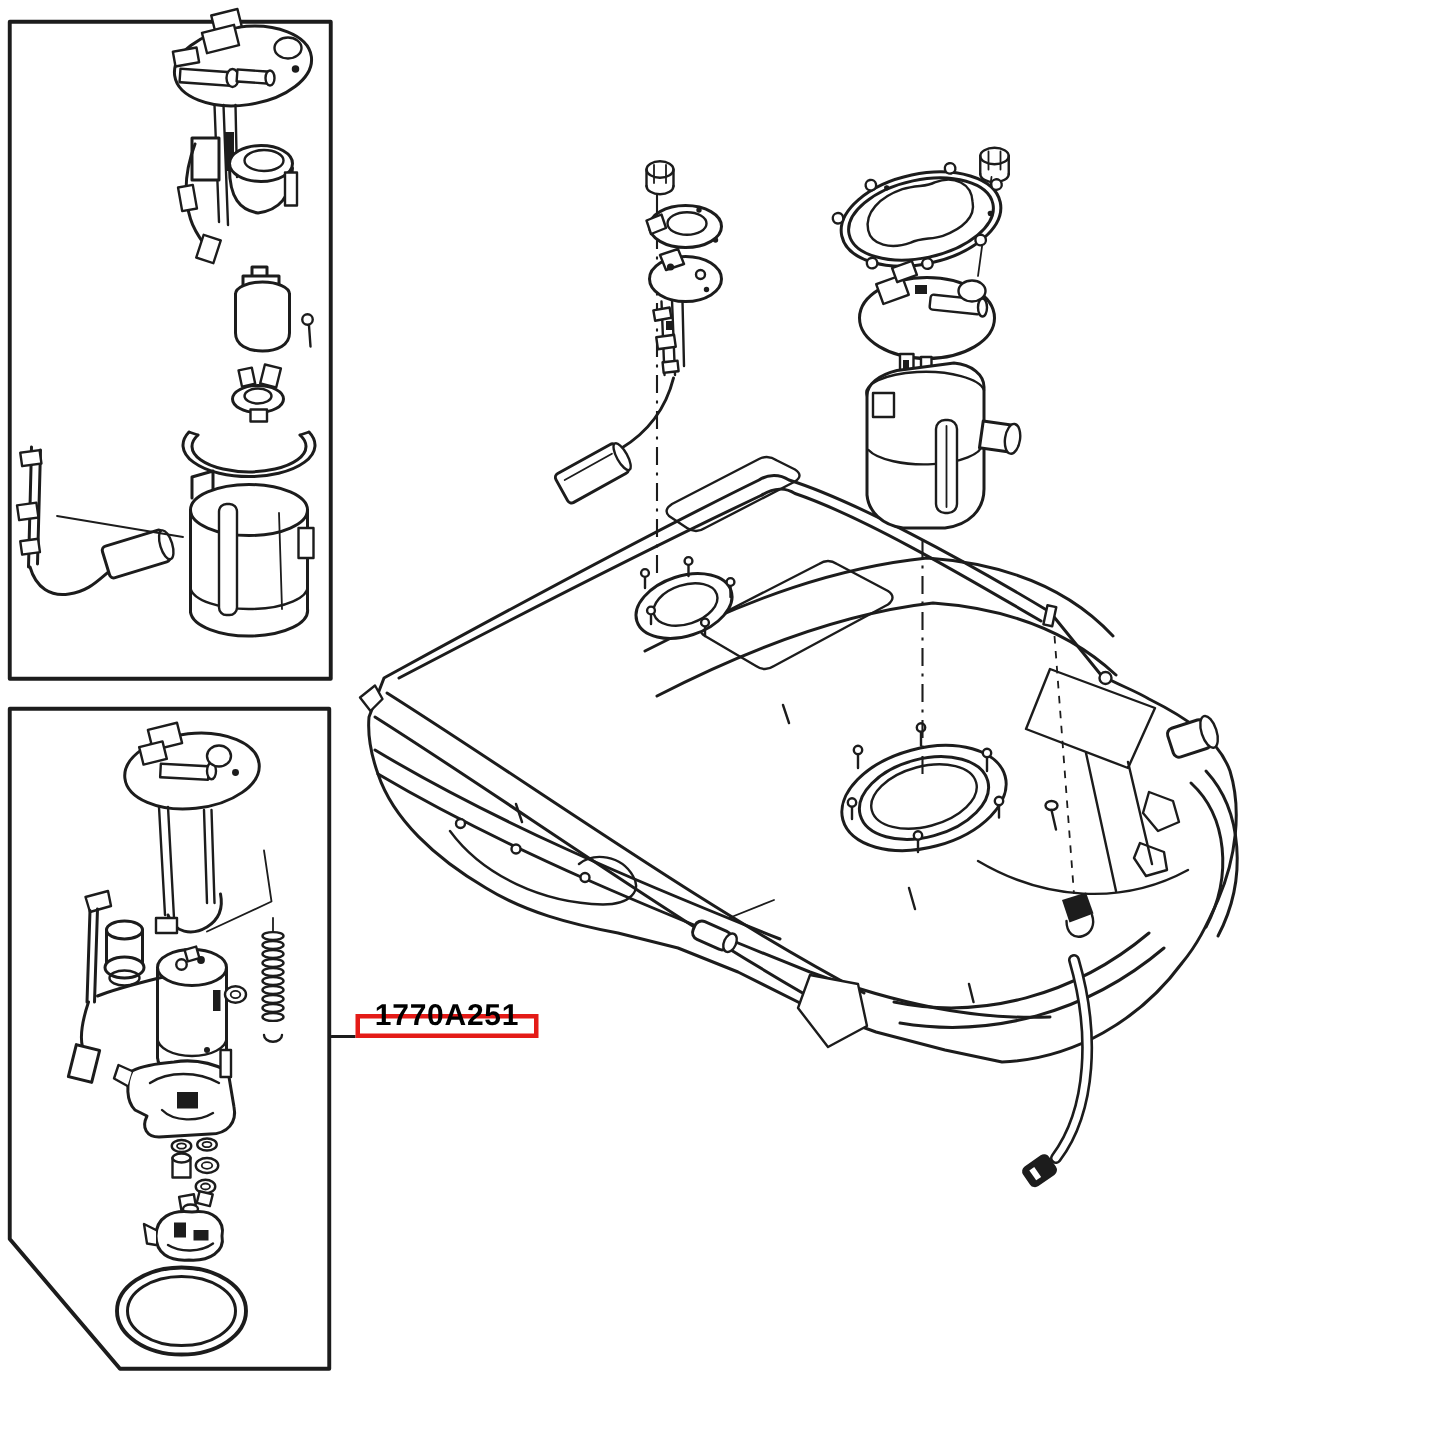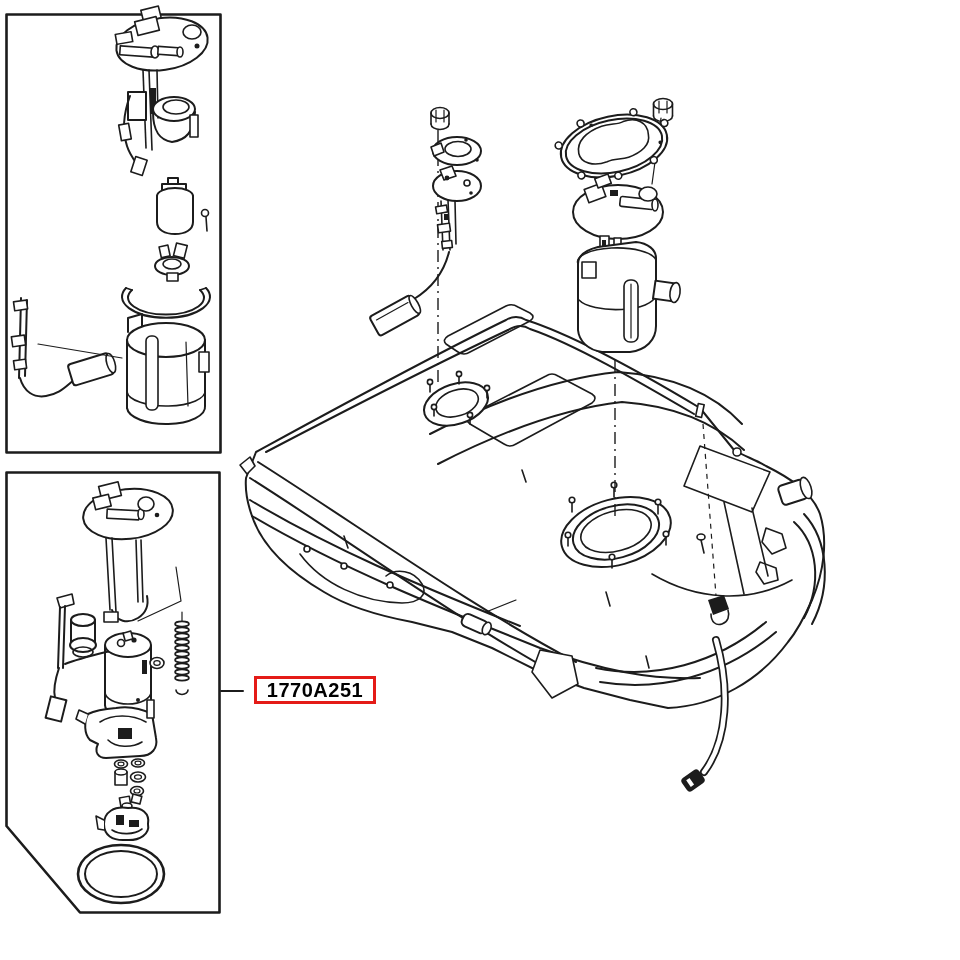--- a/index.html
+++ b/index.html
@@ -14,23 +14,23 @@
   svg{position:absolute;left:0;top:0;}
   .ln{fill:none;stroke:var(--line);stroke-width:2;stroke-linecap:round;stroke-linejoin:round;}
   .lnw{fill:#fff;stroke:var(--line);stroke-width:2;stroke-linecap:round;stroke-linejoin:round;}
   .thin{stroke-width:1.2;}
   .med{stroke-width:1.6;}
   .thick{stroke-width:2.6;}
   .blk{fill:var(--line);stroke:none;}
   .dashdot{fill:none;stroke:var(--line);stroke-width:1.4;stroke-dasharray:12 5 2 5;}
   .dash{fill:none;stroke:var(--line);stroke-width:1.2;stroke-dasharray:5 5;}
   .callout{
-    position:absolute;left:254px;top:676px;width:122px;height:28px;
+    position:absolute;left:237px;top:676px;width:122px;height:16px;
     border:3px solid var(--accent);background:#fff;box-sizing:border-box;
-    display:flex;align-items:flex-start;justify-content:center;
+    display:flex;align-items:flex-end;justify-content:center;
     font-weight:bold;font-size:20px;letter-spacing:0.5px;color:var(--text);
     cursor:pointer;
   }
 </style>
 </head>
 <body>
 
 <div class="stage">
 <svg width="960" height="960" viewBox="0 0 960 960">
 

